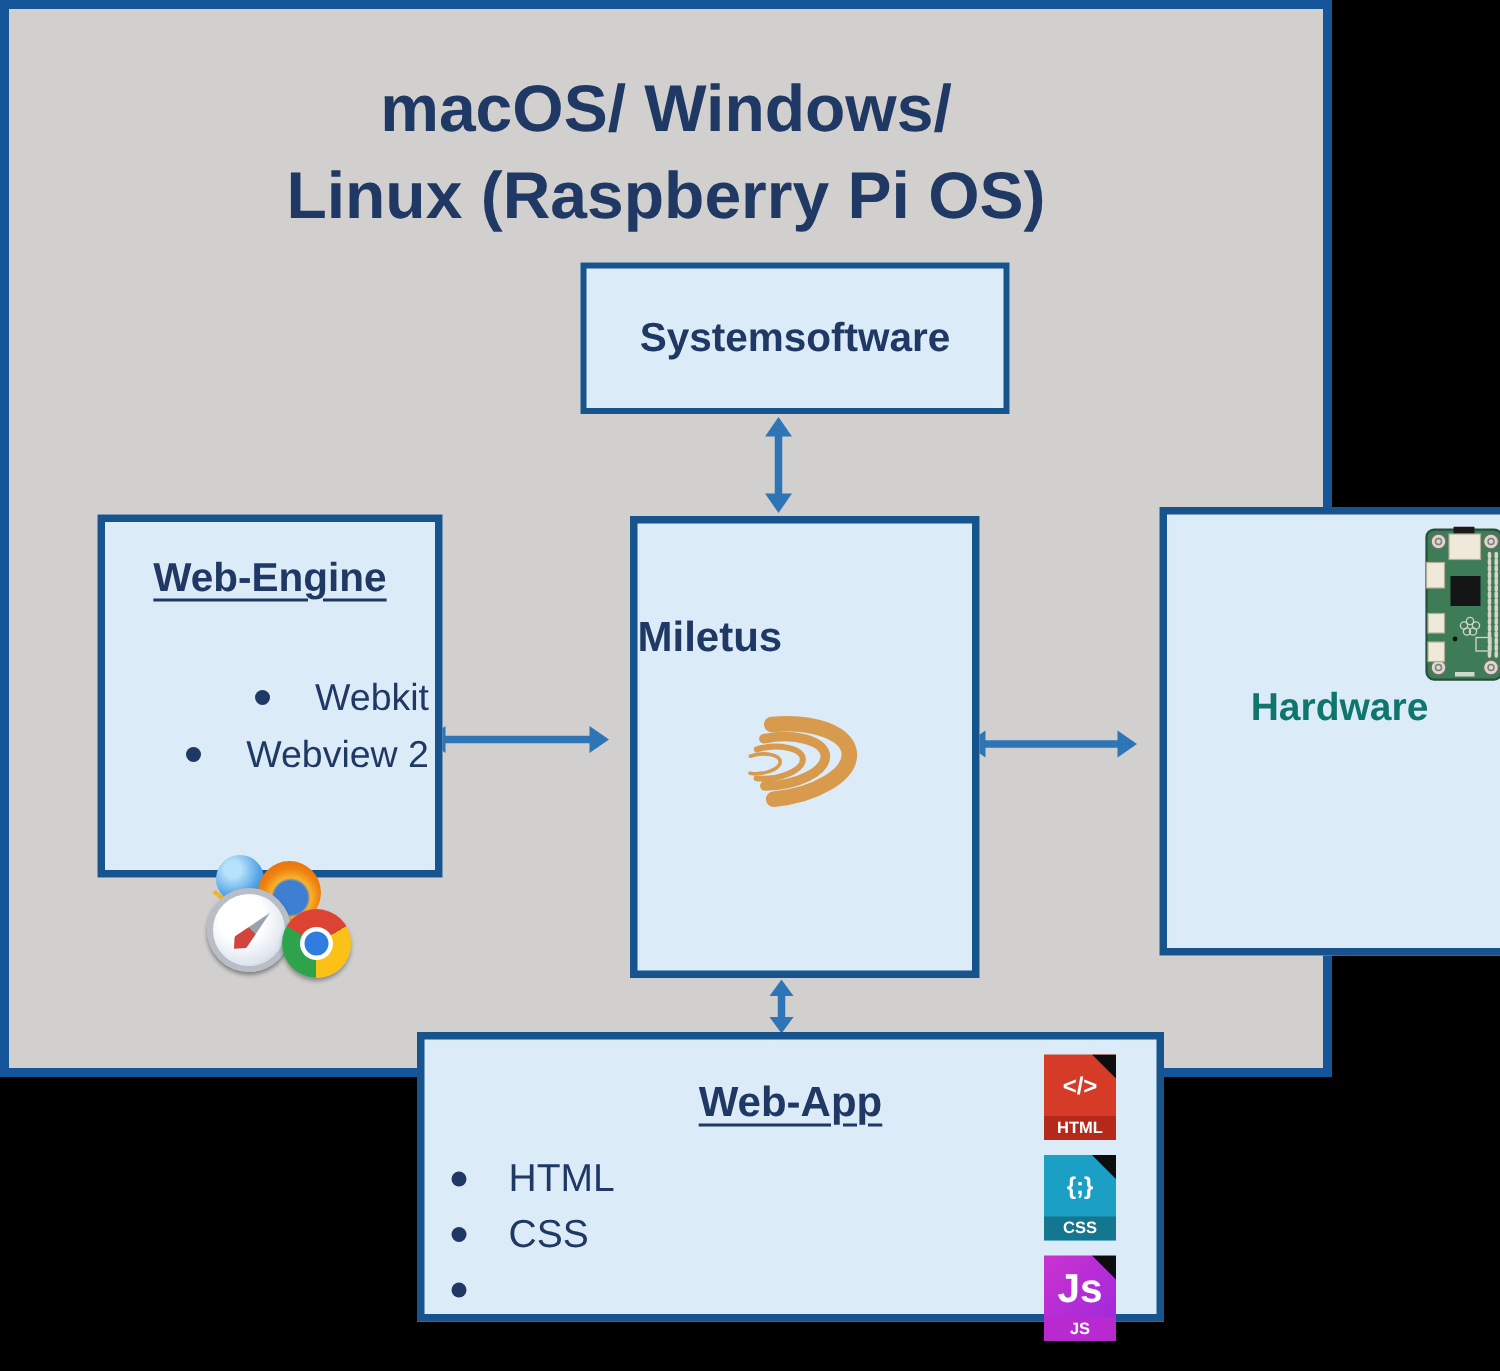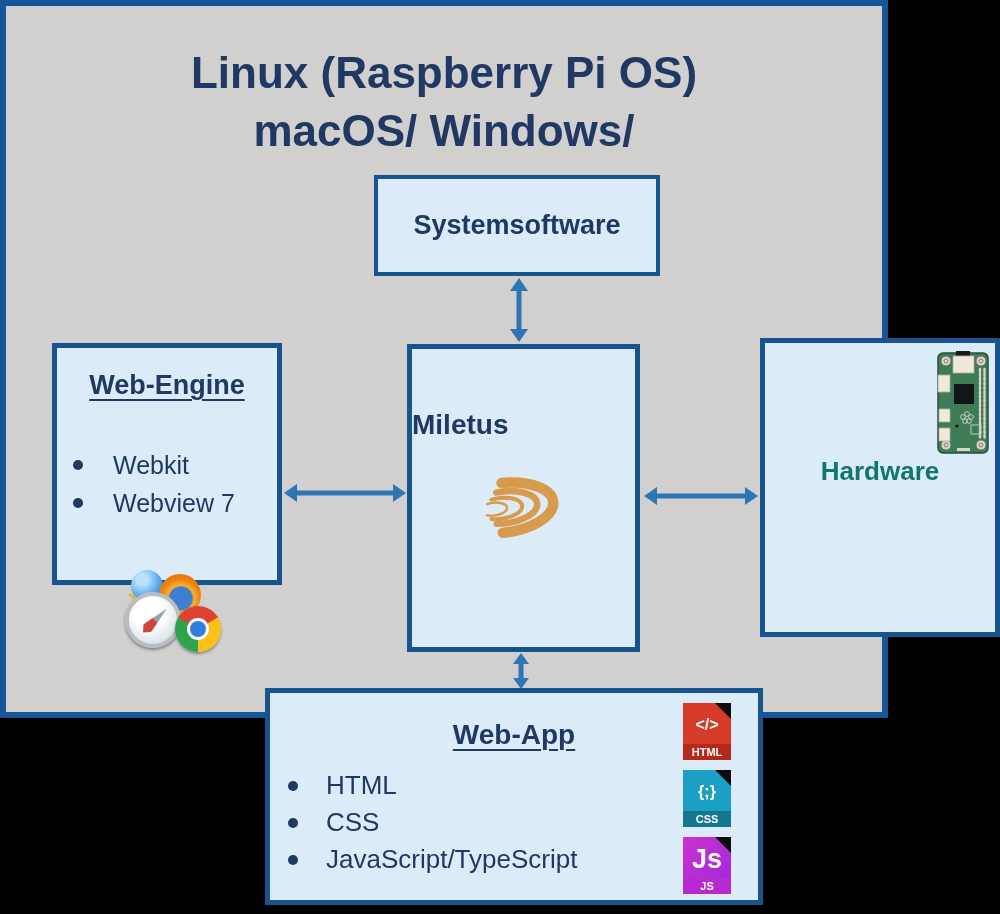--- a/index.html
+++ b/index.html
@@ -12,57 +12,57 @@
   .os-container{
     left:0;top:0;width:888px;height:718px;box-sizing:border-box;
     background:#d2d0ce;border:6px solid #15569b;z-index:1;
   }
   .os-title{
     left:0;top:44px;width:888px;text-align:center;z-index:2;
     color:#1f3864;font-weight:bold;font-size:44px;line-height:58px;
   }
   
   .box{
-    box-sizing:border-box;background:#dcebf8;border:4px solid #17538c;z-index:3;
+    box-sizing:border-box;background:#dcebf8;border:4px solid #17538c;z-index:3;margin-left:13px;
   }
   .box-title{font-weight:bold;font-size:27px;color:#1f3864;text-align:center;}
   .underlined{text-decoration:underline;text-decoration-thickness:2px;text-underline-offset:5px;}
   
   .systemsoftware-box{left:374px;top:175px;width:286px;height:101px;display:flex;align-items:center;justify-content:center;}
   
   .miletus-box{left:407px;top:344px;width:233px;height:308px;border-width:5px;}
   .miletus-label{left:0;top:60px;width:100%;font-weight:bold;font-size:28px;color:#1f3864;}
   .miletus-logo{left:46px;top:122px;width:136px;height:68px;}
   
   .web-engine-box{left:52px;top:343px;width:230px;height:242px;border-width:5px;}
   .web-engine-title{left:0;top:22px;width:100%;}
   .bullet-list{display:flex;flex-direction:column;}
   .bullet-row{display:flex;align-items:center;}
   .bullet-dot{width:10px;height:10px;border-radius:50%;background:#1f3864;flex:0 0 10px;}
-  .we-list{left:16px;top:98px;width:200px;}
+  .we-list{left:16px;top:98px;width:200px;align-items:flex-end;}
   .we-list .bullet-row{height:38px;}
   .we-list .bullet-dot{margin-left:0;}
   .we-list .bullet-label{margin-left:30px;font-size:25px;color:#1f3864;}
   
   .browser-cluster{left:68px;top:220px;width:100px;height:86px;}
   .circ{position:absolute;border-radius:50%;}
   .globe-icon{left:6px;top:2px;width:32px;height:32px;background:radial-gradient(circle at 35% 30%,#b8e2fb 0 18%,#5aa8e8 55%,#1f63b0 100%);z-index:1;}
   .globe-swoosh{left:0px;top:10px;width:38px;height:20px;border:3px solid #f0b428;border-color:transparent transparent #f0b428 transparent;border-radius:50%;transform:rotate(14deg);z-index:2;background:transparent;}
   .firefox-icon{left:34px;top:6px;width:42px;height:42px;background:radial-gradient(circle at 52% 58%,#3f7fd2 0 34%,#f9b32e 40%,#ef8312 58%,#d95f07 100%);z-index:3;}
   .safari-icon{left:0px;top:24px;width:56px;height:56px;box-sizing:border-box;border:4px solid #b9bec6;background:radial-gradient(circle at 40% 35%,#ffffff 0 35%,#dfe6ee 70%,#aeb6c2 100%);box-shadow:0 2px 3px rgba(0,0,0,.4);z-index:4;}
   .safari-needle{position:absolute;left:9px;top:19px;width:34px;height:11px;transform:rotate(-45deg);background:linear-gradient(90deg,#d0453c 50%,#9aa3ad 50%);clip-path:polygon(0 50%,18% 0,100% 50%,18% 100%);}
   .chrome-icon{left:50px;top:38px;width:46px;height:46px;background:conic-gradient(from 60deg,#fbc116 0 120deg,#2da44c 120deg 240deg,#dc4332 240deg 360deg);box-shadow:0 2px 3px rgba(0,0,0,.35);z-index:5;}
   .chrome-inner-white{position:absolute;left:12px;top:12px;width:22px;height:22px;border-radius:50%;background:#fff;}
   .chrome-inner-blue{position:absolute;left:15px;top:15px;width:16px;height:16px;border-radius:50%;background:#2f7de1;}
   
   .hardware-box{left:760px;top:338px;width:240px;height:299px;border-width:5px;z-index:4;}
   .hardware-title{left:0;top:110px;width:100%;font-weight:bold;font-size:26px;line-height:37px;color:#0f766e;text-align:center;}
   .pi-image{left:172px;top:8px;width:52px;height:104px;}
   
-  .web-app-box{left:265px;top:688px;width:498px;height:217px;border-width:5px;z-index:4;}
+  .web-app-box{left:265px;top:688px;width:498px;height:193px;border-width:5px;z-index:4;}
   .web-app-title{left:0;top:26px;width:100%;font-size:28px;}
   .wa-list{left:18px;top:74px;width:380px;}
   .wa-list .bullet-row{height:37px;}
   .wa-list .bullet-label{margin-left:28px;font-size:26px;color:#1f3864;}
   
   .badge-col{left:413px;top:10px;width:50px;display:flex;flex-direction:column;gap:10px;}
   .file-badge{position:relative;width:48px;height:57px;overflow:hidden;display:flex;align-items:center;justify-content:center;}
   .file-badge::after{content:"";position:absolute;right:0;top:0;border-style:solid;border-width:0 16px 16px 0;border-color:transparent #0d0d0d transparent transparent;}
   .badge-glyph{color:#fff;font-weight:bold;font-size:16px;margin-bottom:14px;}
   .badge-band{position:absolute;left:0;bottom:0;width:100%;height:16px;color:#fff;font-weight:bold;font-size:11px;text-align:center;line-height:16px;}
@@ -75,22 +75,22 @@
   .badge-js .badge-band{background:#b82ad0;}
   
   .arrow{z-index:2;}
 </style>
 </head>
 <body>
 
 <div class="abs os-container"></div>
 
 <div class="abs os-title">
+  <div>macOS/ Windows/</div>
   <div>Linux (Raspberry Pi OS)</div>
-  <div>macOS/ Windows/</div>
 </div>
 
 <div class="abs box systemsoftware-box">
   <span class="box-title">Systemsoftware</span>
 </div>
 
 <svg class="abs arrow" style="left:507px;top:278px" width="24" height="64" viewBox="0 0 24 64">
   <line x1="12" y1="10" x2="12" y2="54" stroke="#2e75b6" stroke-width="5"></line>
   <polygon points="12,0 3,13 21,13" fill="#2e75b6"></polygon>
   <polygon points="12,64 3,51 21,51" fill="#2e75b6"></polygon>
@@ -98,21 +98,21 @@
 
 <div class="abs box web-engine-box">
   <div class="abs box-title underlined web-engine-title">Web-Engine</div>
   <div class="abs bullet-list we-list">
     <div class="bullet-row">
       <span class="bullet-dot"></span>
       <span class="bullet-label">Webkit</span>
     </div>
     <div class="bullet-row">
       <span class="bullet-dot"></span>
-      <span class="bullet-label">Webview 7</span>
+      <span class="bullet-label">Webview 2</span>
     </div>
   </div>
   <div class="abs browser-cluster">
     <div class="circ globe-icon"></div>
     <div class="circ globe-swoosh"></div>
     <div class="circ firefox-icon"></div>
     <div class="circ safari-icon">
       <div class="safari-needle"></div>
     </div>
     <div class="circ chrome-icon">
@@ -193,21 +193,20 @@
     <div class="bullet-row">
       <span class="bullet-dot"></span>
       <span class="bullet-label">HTML</span>
     </div>
     <div class="bullet-row">
       <span class="bullet-dot"></span>
       <span class="bullet-label">CSS</span>
     </div>
     <div class="bullet-row">
       <span class="bullet-dot"></span>
-      <span class="bullet-label">JavaScript/TypeScript</span>
     </div>
   </div>
   <div class="abs badge-col">
     <div class="file-badge badge-html">
       <span class="badge-glyph">&lt;/&gt;</span>
       <span class="badge-band">HTML</span>
     </div>
     <div class="file-badge badge-css">
       <span class="badge-glyph">{;}</span>
       <span class="badge-band">CSS</span>

